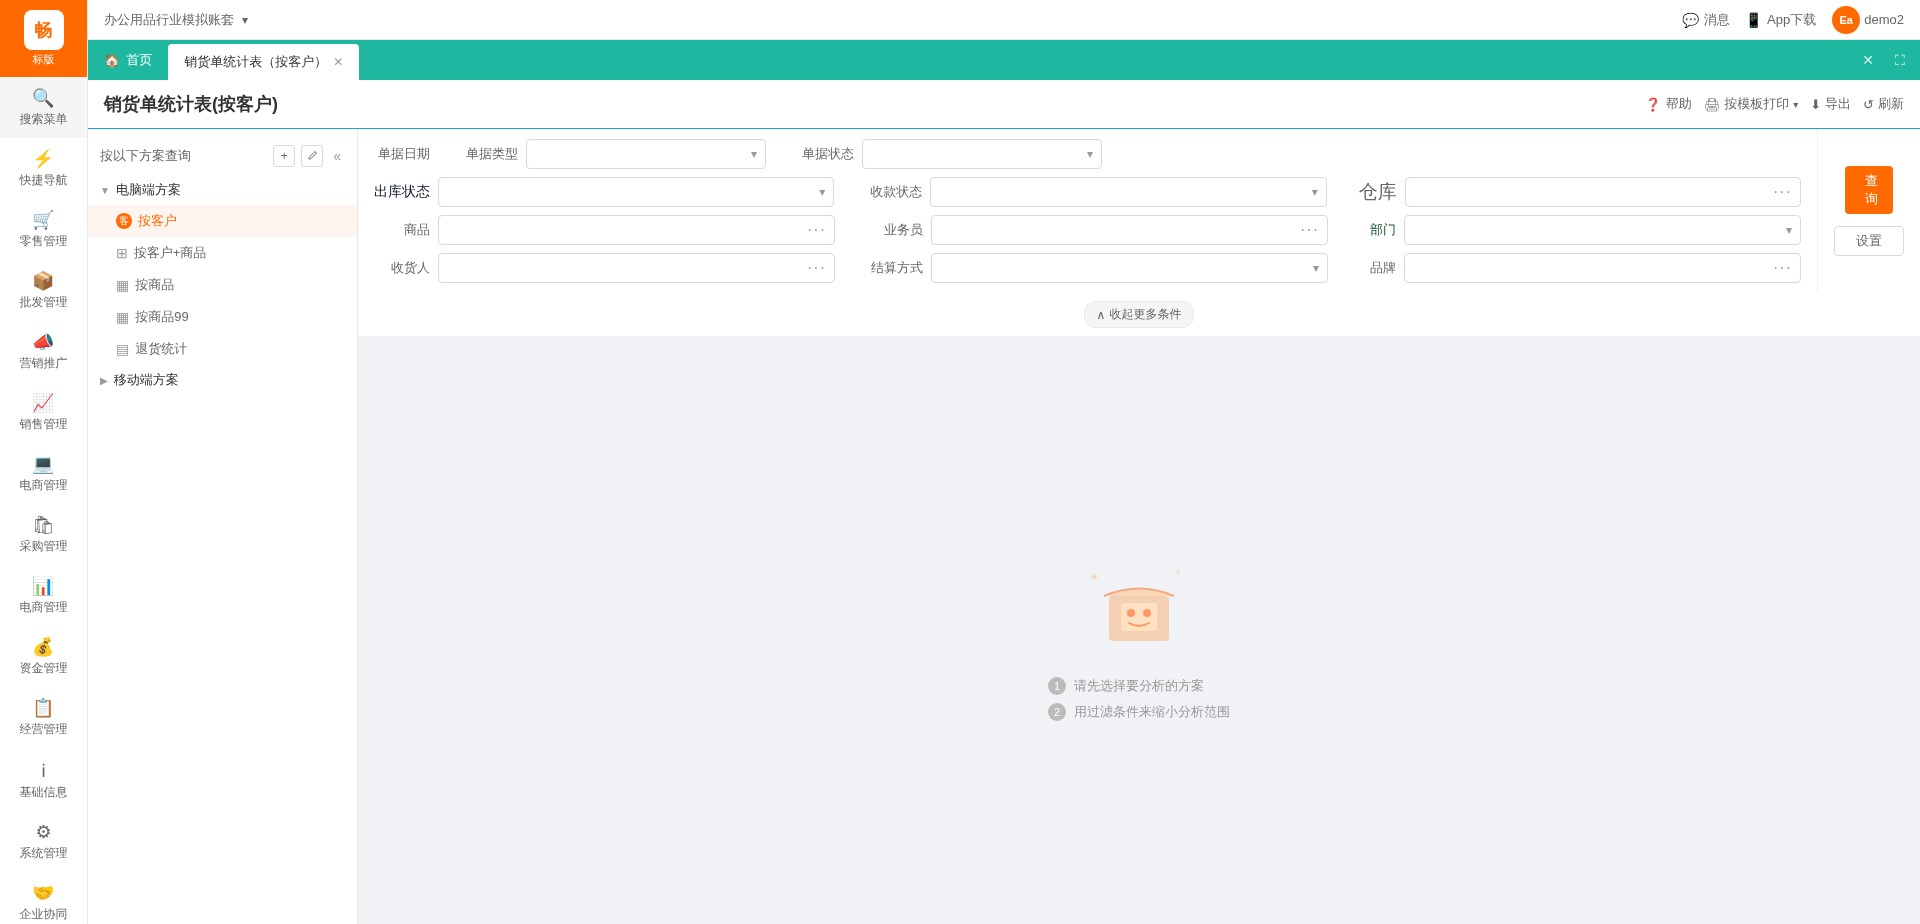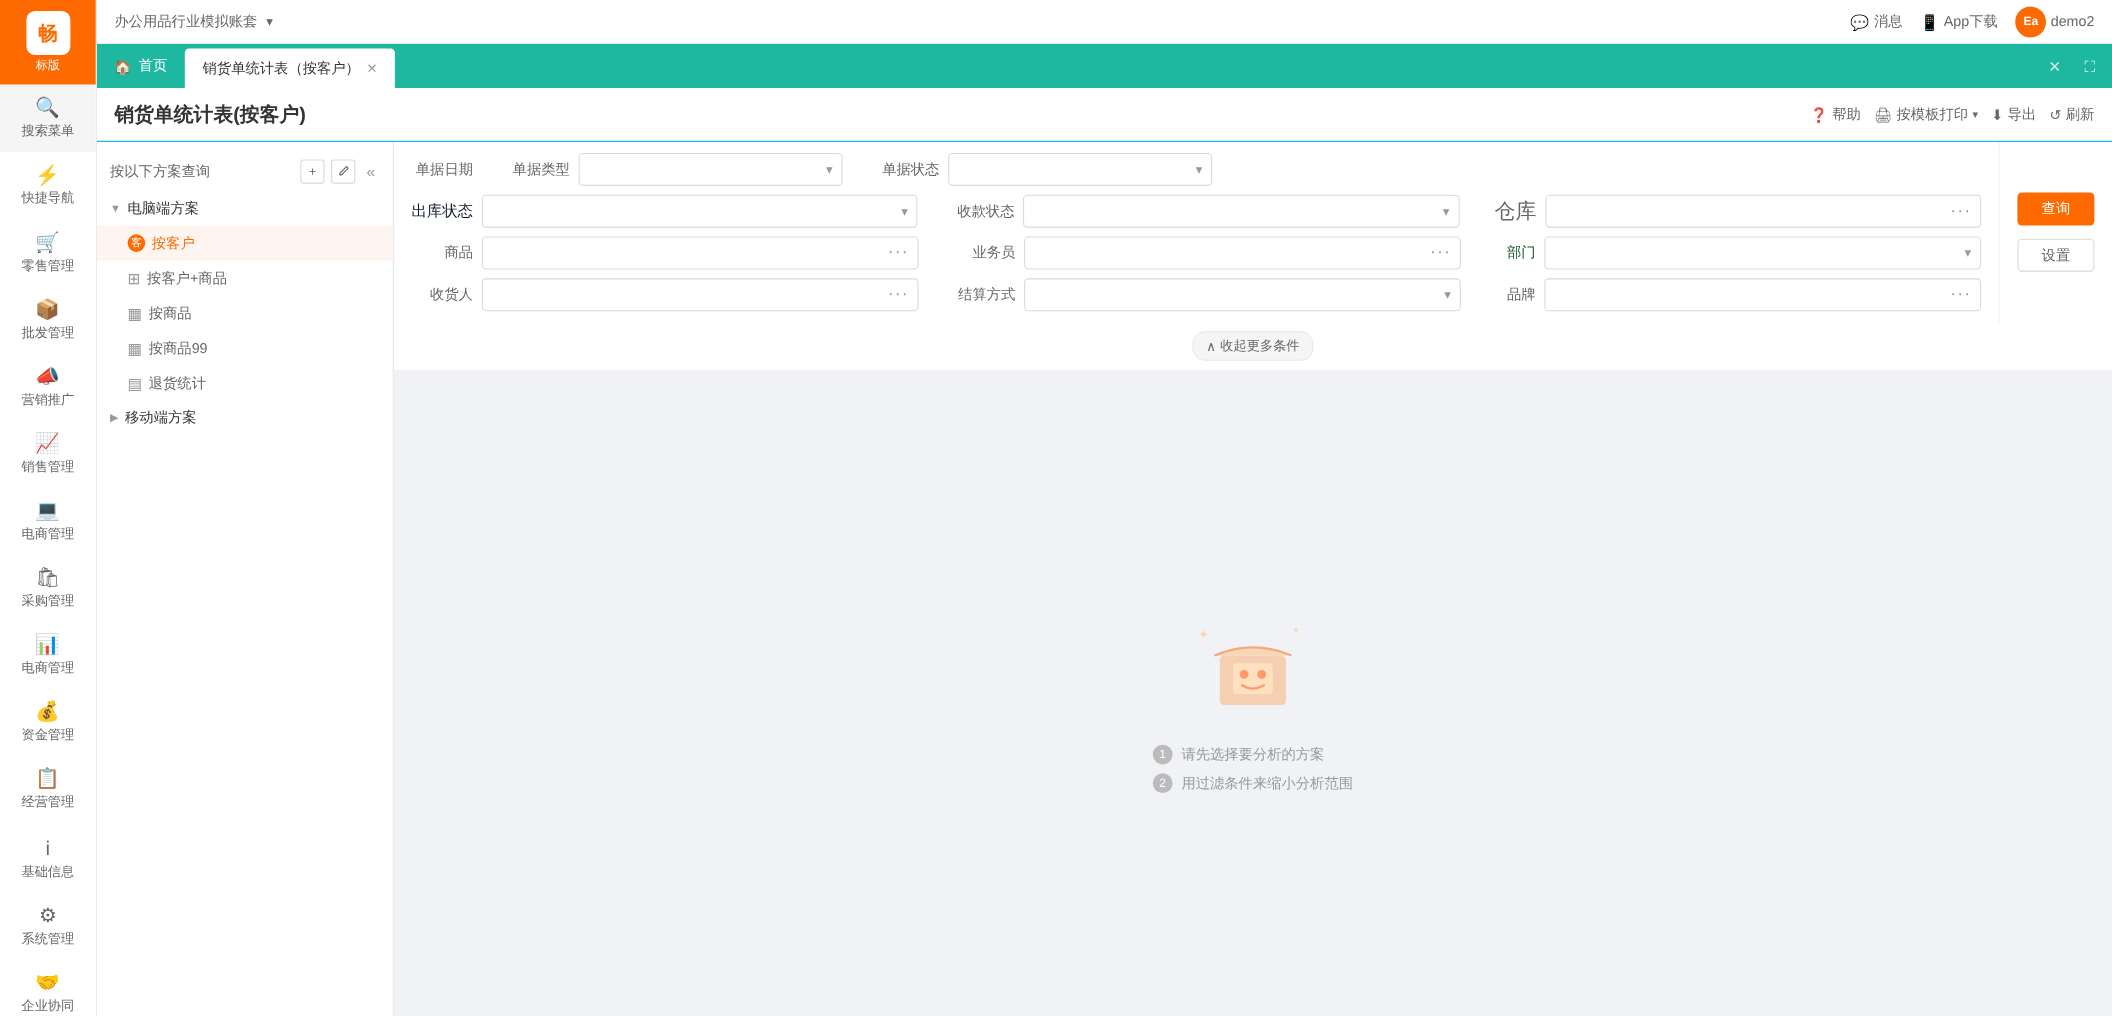--- a/index.html
+++ b/index.html
@@ -76,21 +76,21 @@
     .plan-item .plan-icon-sq { font-size: 14px; color: #999; }
 
     
     .main-content { flex: 1; overflow: auto; display: flex; flex-direction: column; align-items: center; justify-content: center; }
     .empty-state { display: flex; flex-direction: column; align-items: center; gap: 16px; }
     .empty-hints { display: flex; flex-direction: column; gap: 8px; }
     .empty-hint { display: flex; align-items: center; gap: 8px; color: #999; font-size: 13px; }
     .hint-num { width: 18px; height: 18px; border-radius: 50%; background: #bbb; color: #fff; font-size: 11px; display: flex; align-items: center; justify-content: center; flex-shrink: 0; }
 
     
-    .query-btn { background: #ff6a00; color: #fff; border: none; border-radius: 4px; padding: 6px 20px; font-size: 13px; cursor: pointer; width: 70px; }
+    .query-btn { background: #ff6a00; color: #fff; border: none; border-radius: 4px; padding: 6px 20px; font-size: 13px; cursor: pointer; width: 48px; }
     .settings-btn { background: #fff; color: #666; border: 1px solid #d9d9d9; border-radius: 4px; padding: 5px 12px; font-size: 13px; cursor: pointer; width: 70px; margin-top: 6px; }
 
     
     .collapse-bar { display: flex; justify-content: center; padding: 8px; background: #fff; border-bottom: 1px solid #f0f0f0; }
     .collapse-btn { display: flex; align-items: center; gap: 4px; color: #666; font-size: 12px; cursor: pointer; padding: 4px 12px; border-radius: 12px; border: 1px solid #e8e8e8; background: #f5f5f5; }
 
     .filter-section { background: #fff; flex-shrink: 0; }
     .filter-cols { flex: 1; }
     .filter-right-actions { display: flex; flex-direction: column; align-items: center; justify-content: center; padding: 8px 16px; gap: 6px; border-left: 1px solid #f0f0f0; }
   </style>

